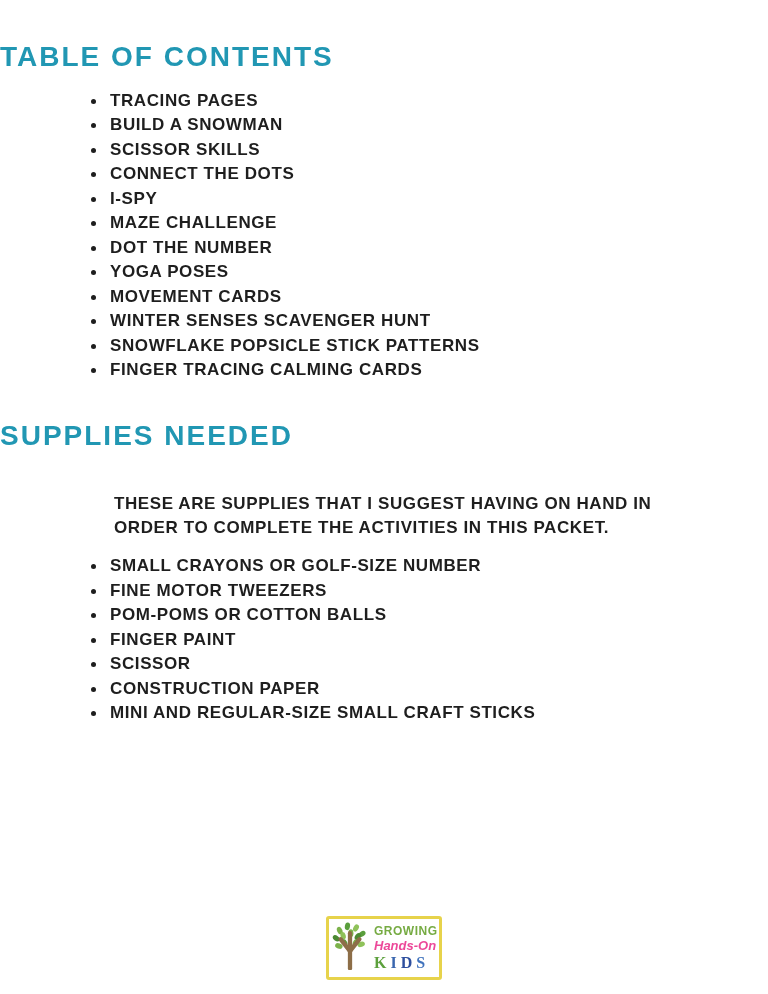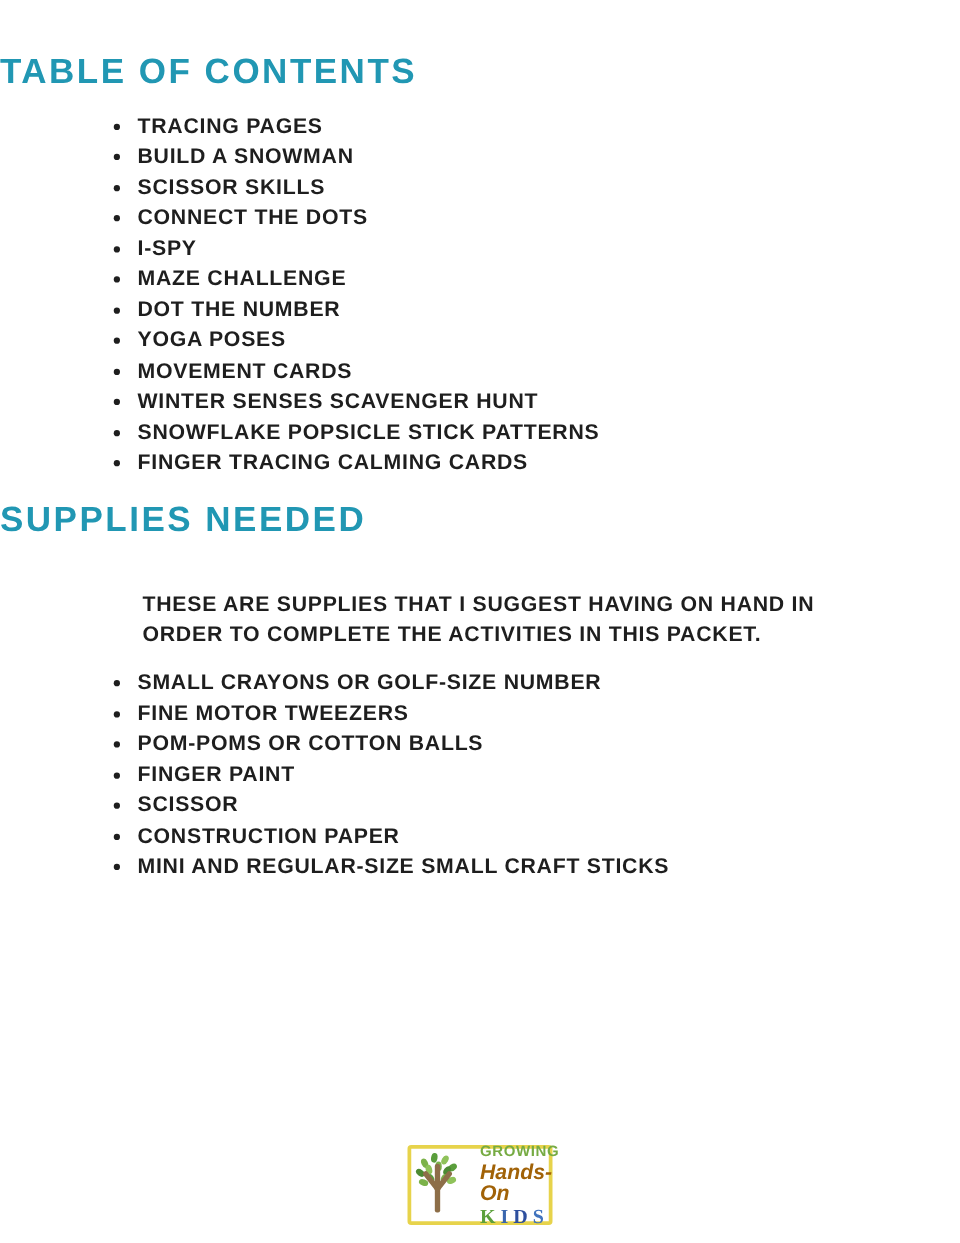--- a/index.html
+++ b/index.html
@@ -18,21 +18,21 @@
   }
   .section-title {
     margin: 0;
     font-size: 28px;
     font-weight: 800;
     letter-spacing: 2px;
     line-height: 1.2;
     color: #2197b3;
   }
   .toc-title { padding-top: 40px; }
-  .supplies-title { margin-top: 16px; }
+  .supplies-title { margin-top: 36px; }
 
   ul.bullet-list {
     list-style: none;
     margin: 15px 0 0 91px;
     padding: 0;
   }
   ul.bullet-list li {
     position: relative;
     padding-left: 19px;
     font-size: 17px;
@@ -73,40 +73,40 @@
     top: 916px;
     transform: translateX(-50%);
     width: 104px;
     height: 54px;
     border: 3px solid #e7d34b;
     border-radius: 3px;
     background: #ffffff;
     display: flex;
     align-items: center;
     padding: 2px 3px;
-    gap: 16px;
+    gap: 6px;
   }
   .logo-tree { flex: 0 0 auto; }
   .logo-text {
     display: flex;
     flex-direction: column;
     align-items: flex-start;
     line-height: 1;
   }
   .logo-growing {
     font-size: 12px;
     font-weight: 800;
     letter-spacing: 0.5px;
     color: #76ab43;
   }
   .logo-handson {
-    font-size: 17px;
+    font-size: 13px;
     font-style: italic;
     font-weight: bold;
-    color: #a16207;
+    color: #ec4899;
     margin-top: 2px;
   }
   .logo-kids {
     font-family: "Liberation Serif", serif;
     font-size: 16px;
     font-weight: bold;
     letter-spacing: 4px;
     margin-top: 3px;
   }
 </style>

